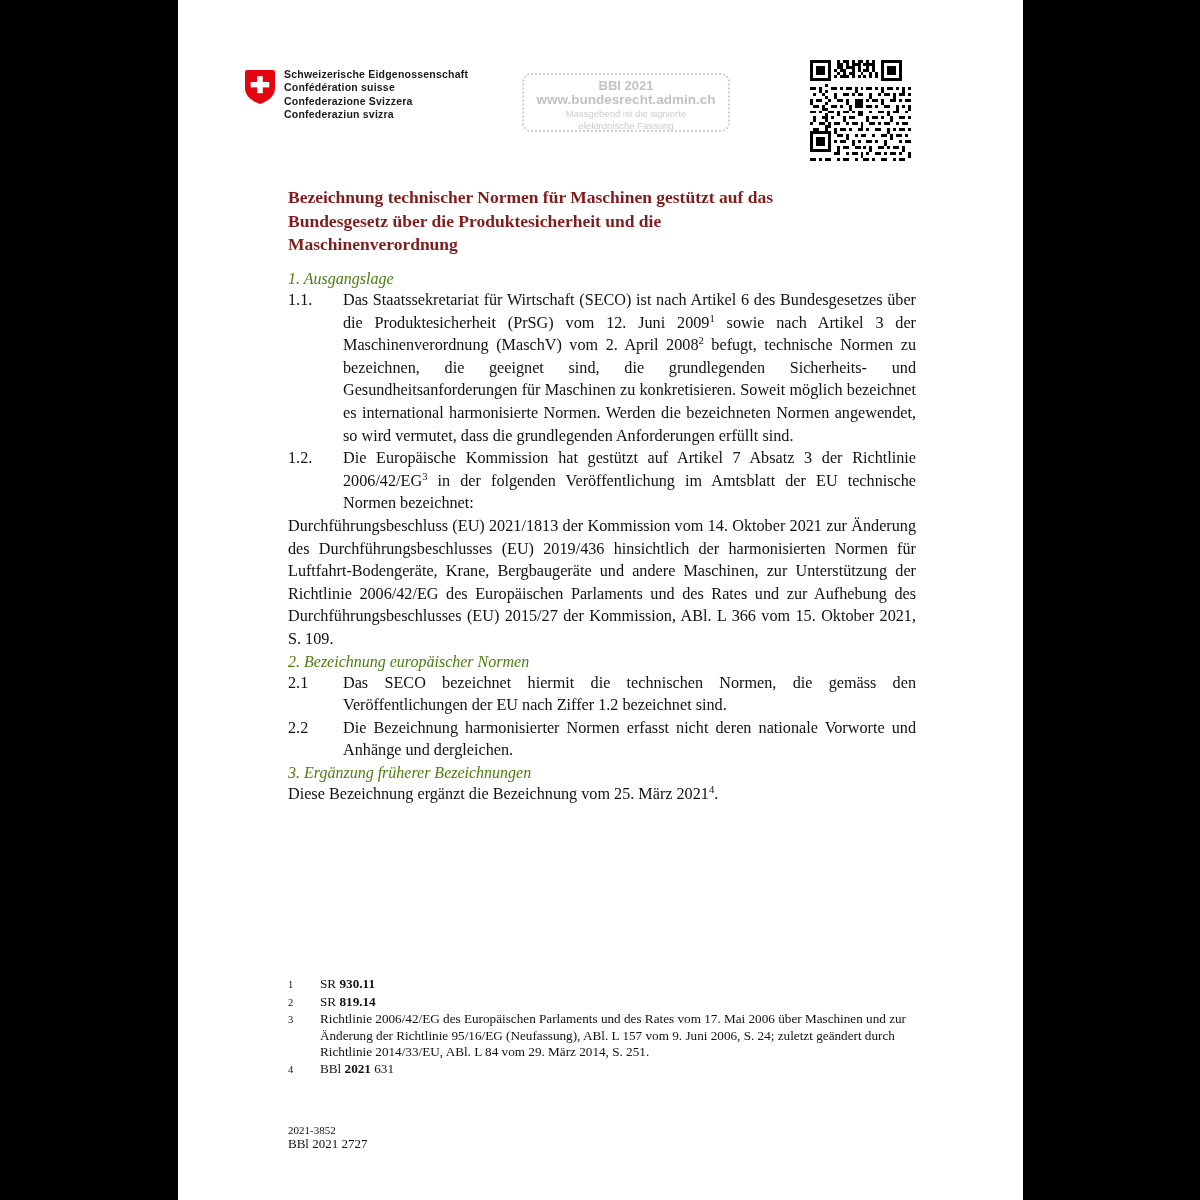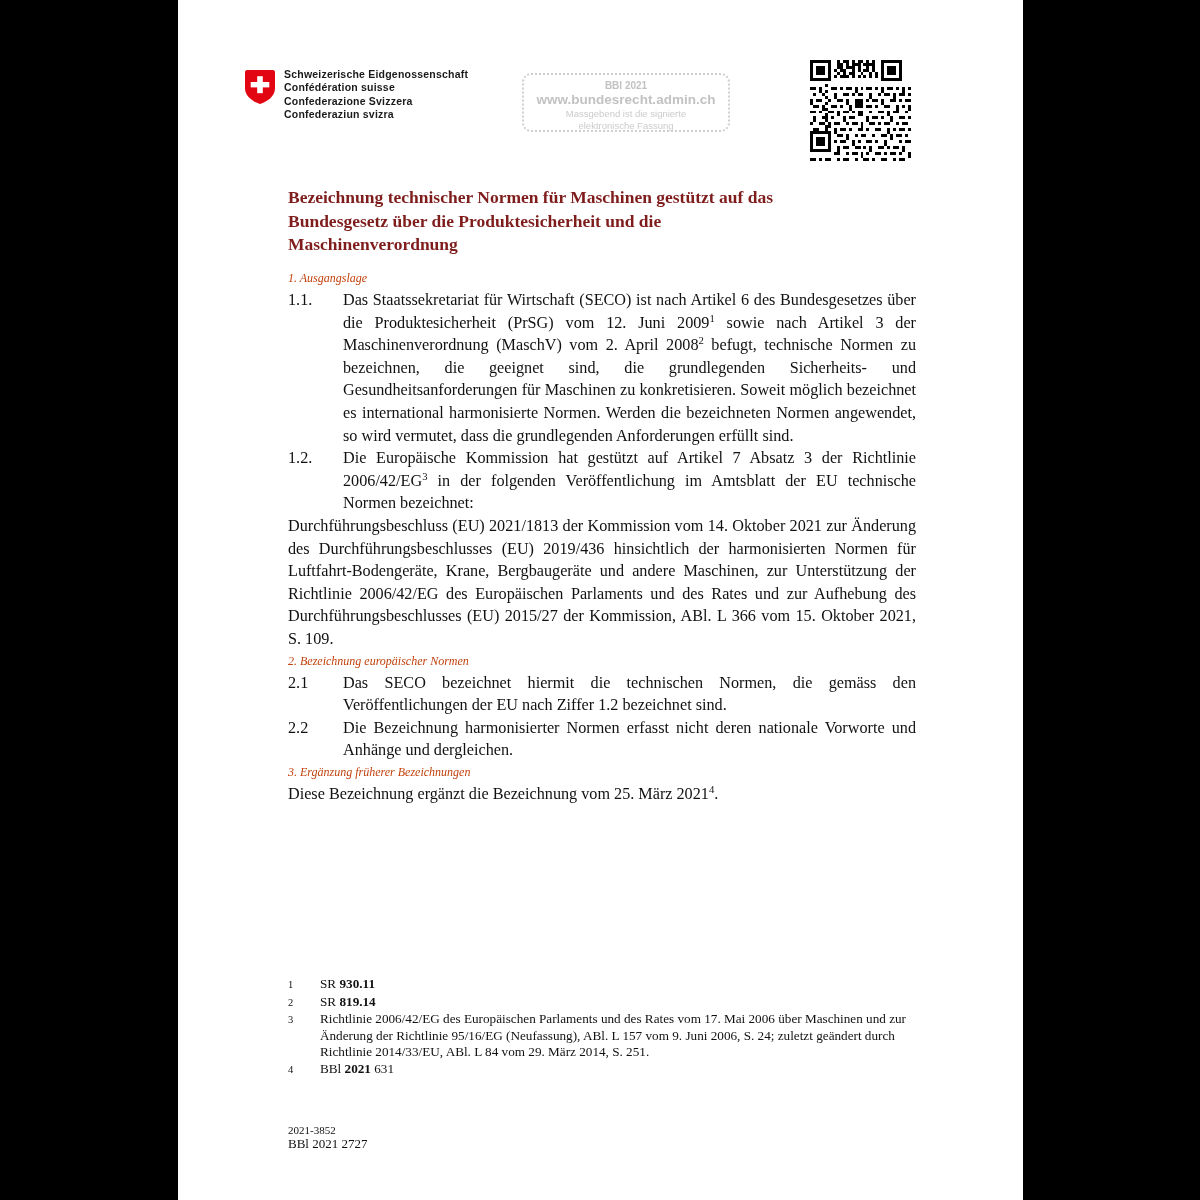--- a/index.html
+++ b/index.html
@@ -67,21 +67,21 @@
     height: 59px;
     border: 2px dotted #cfcfcf;
     border-radius: 9px;
     text-align: center;
     font-family: "Liberation Sans", sans-serif;
     color: #c8c8c8;
     padding-top: 4px;
     box-sizing: border-box;
   }
   .stamp-l1 {
-    font-size: 10px;
+    font-size: 13px;
     font-weight: bold;
     line-height: 13px;
     color: #c2c2c2;
   }
   .stamp-l2 {
     font-size: 13.5px;
     font-weight: bold;
     line-height: 16px;
     color: #c2c2c2;
   }
@@ -105,23 +105,23 @@
     left: 110px;
     top: 186px;
     width: 520px;
     font-size: 17.5px;
     font-weight: bold;
     line-height: 23.5px;
     color: #7f1d1d;
   }
 
   .section-head {
-    font-size: 12px;
+    font-size: 16px;
     font-style: italic;
-    color: #c2410c;
+    color: #4d7c0f;
     line-height: 21px;
   }
 
   .para {
     display: flex;
     font-size: 16.2px;
     line-height: 22.6px;
     color: #111;
   }
   .para .num {

